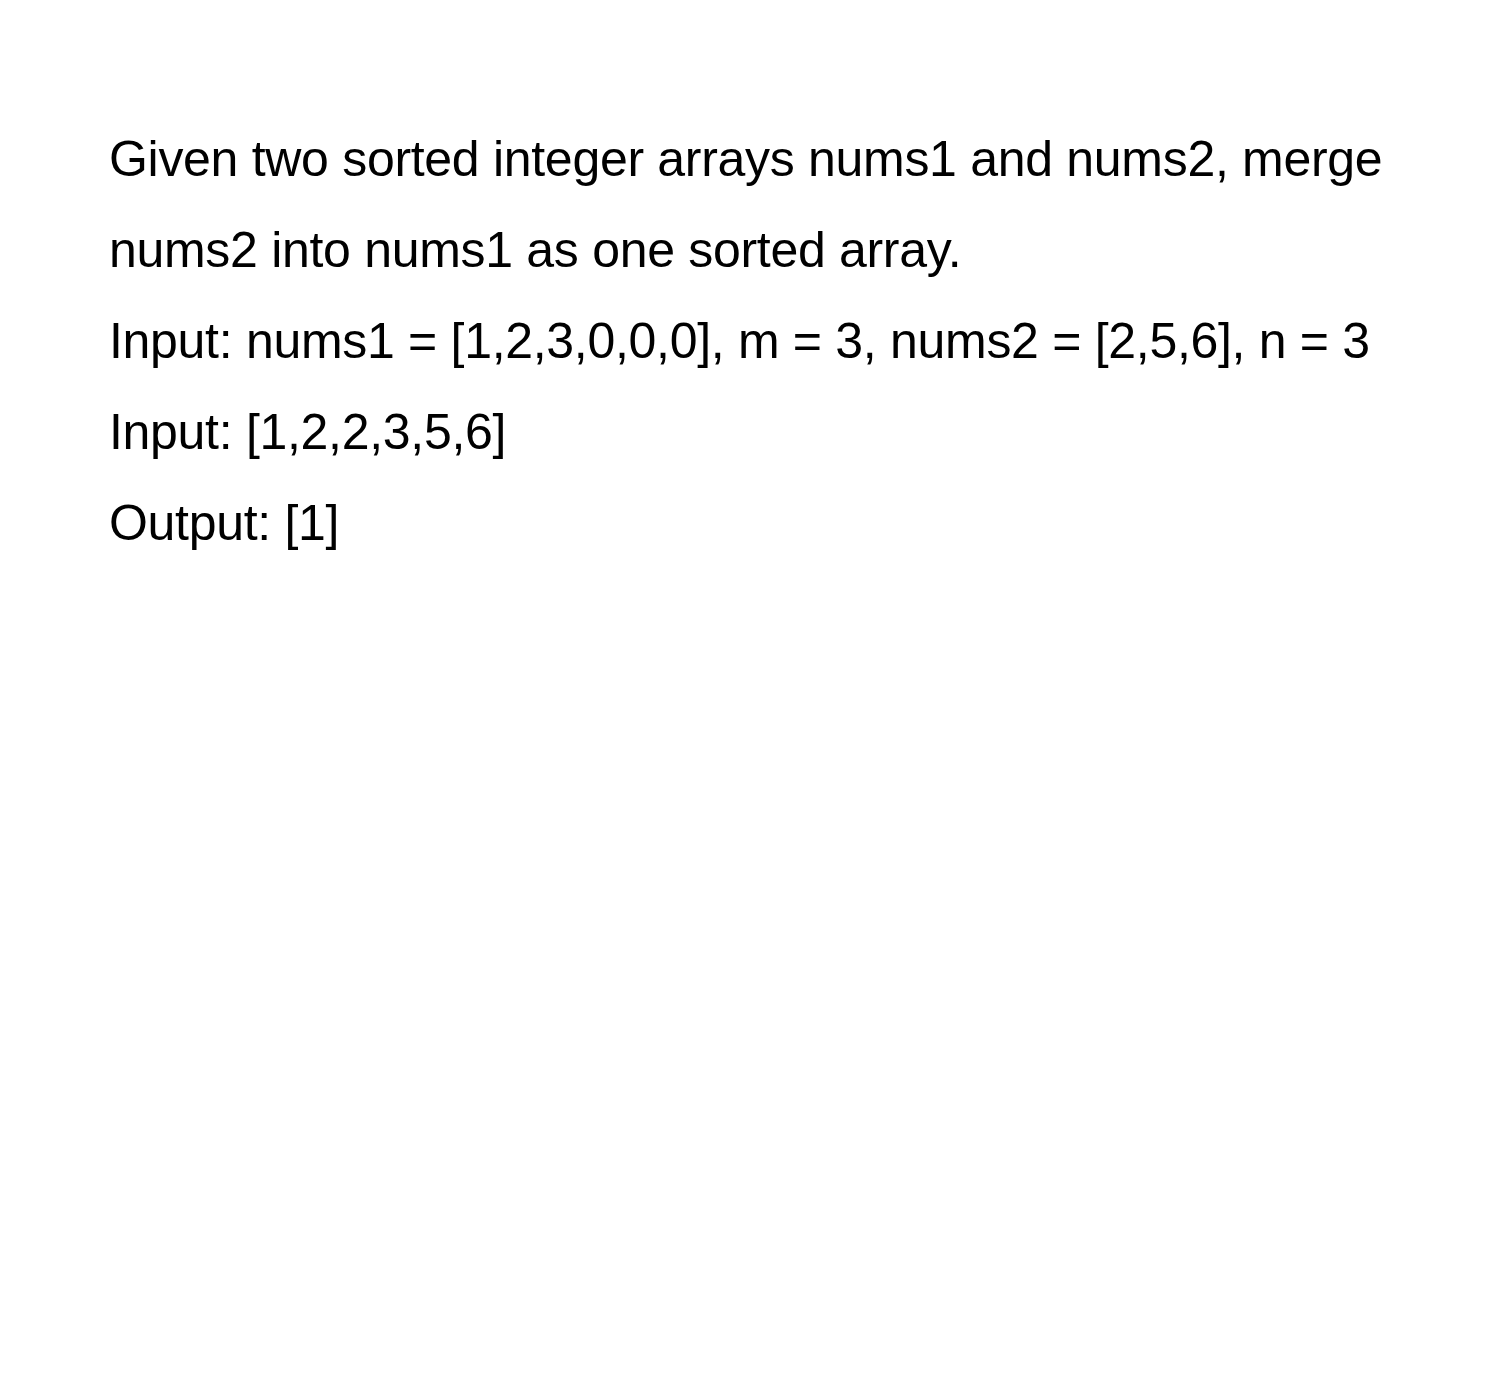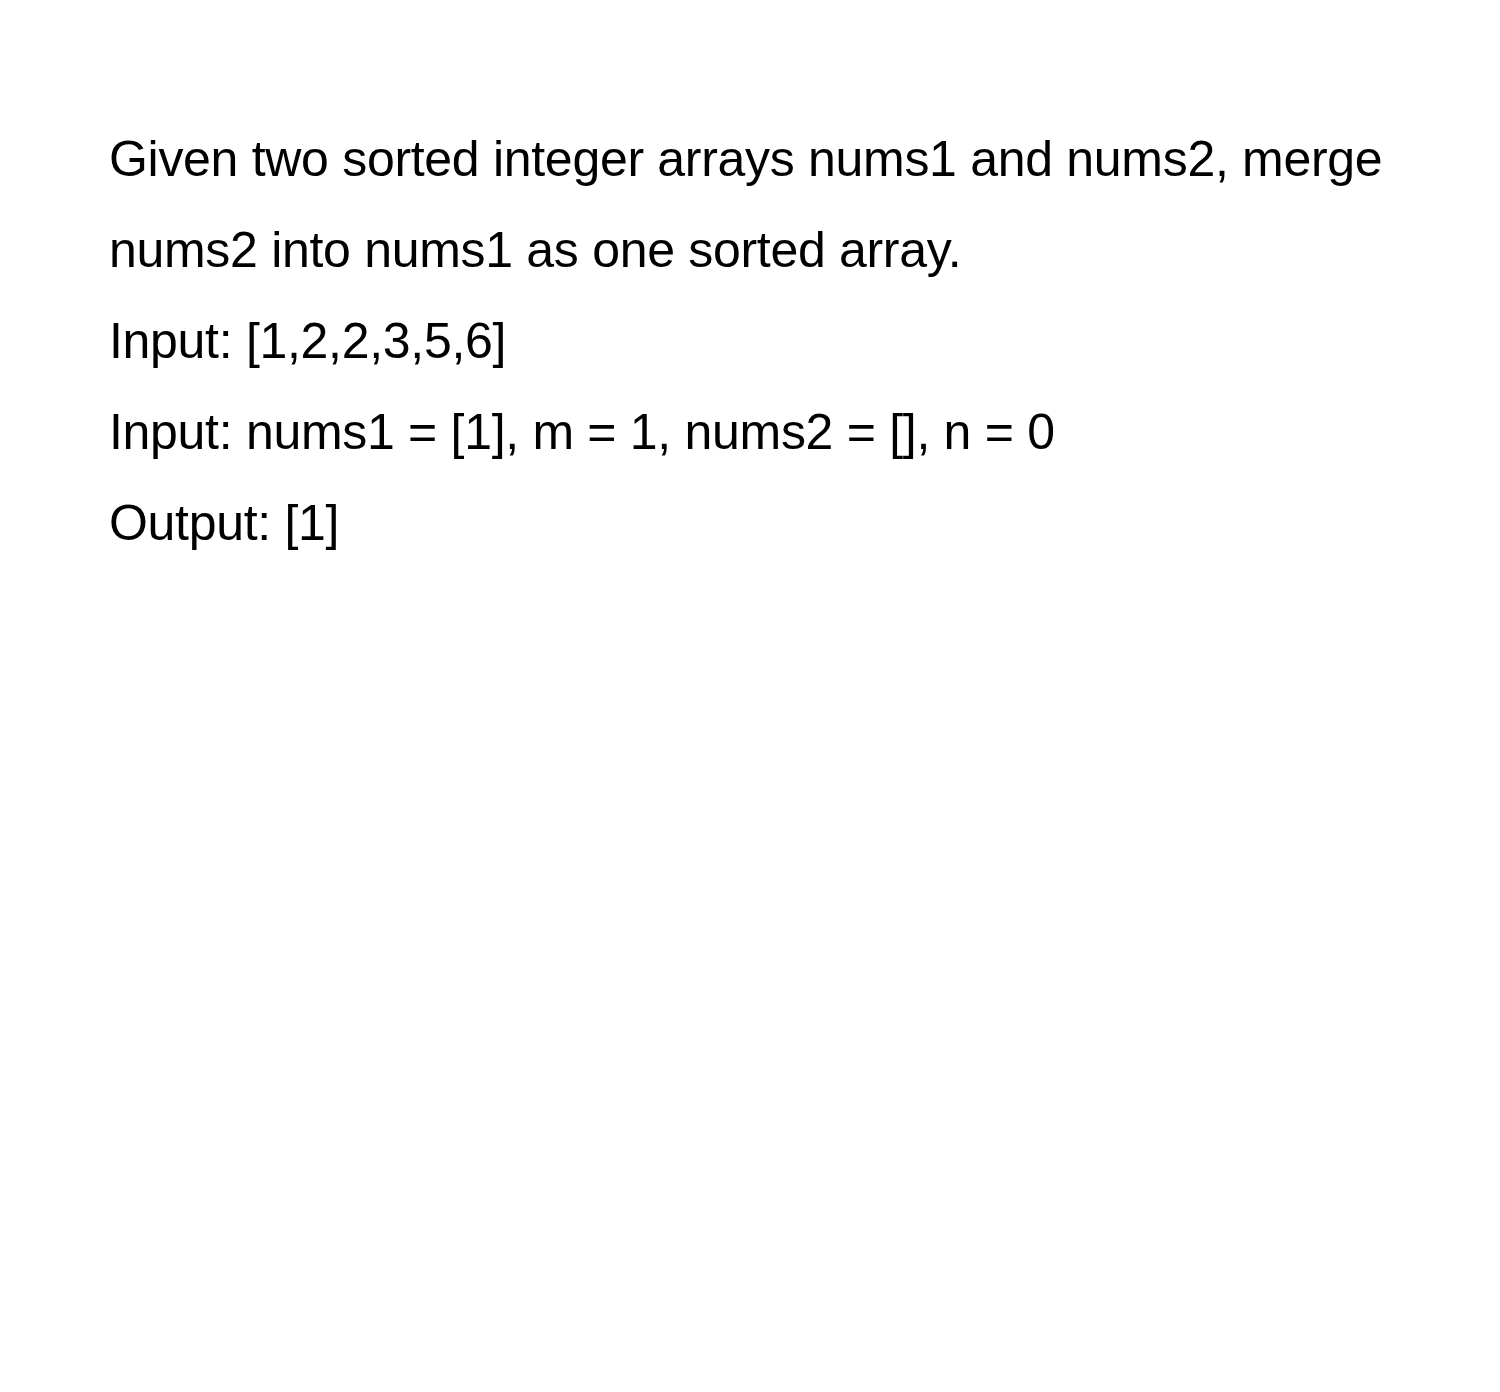--- a/index.html
+++ b/index.html
@@ -23,16 +23,16 @@
     }
     .content p {
       margin: 0;
     }
   </style>
 </head>
 <body>
 
 <div class="content">
   <p>Given two sorted integer arrays nums1 and nums2, merge nums2 into nums1 as one sorted array.</p>
+  <p>Input: nums1 = [1,2,3,0,0,0], m = 3, nums2 = [2,5,6], n = 3</p>
   <p>Input: [1,2,2,3,5,6]</p>
-  <p>Input: nums1 = [1], m = 1, nums2 = [], n = 0</p>
   <p>Output: [1]</p>
 </div>
 
 </body></html>

